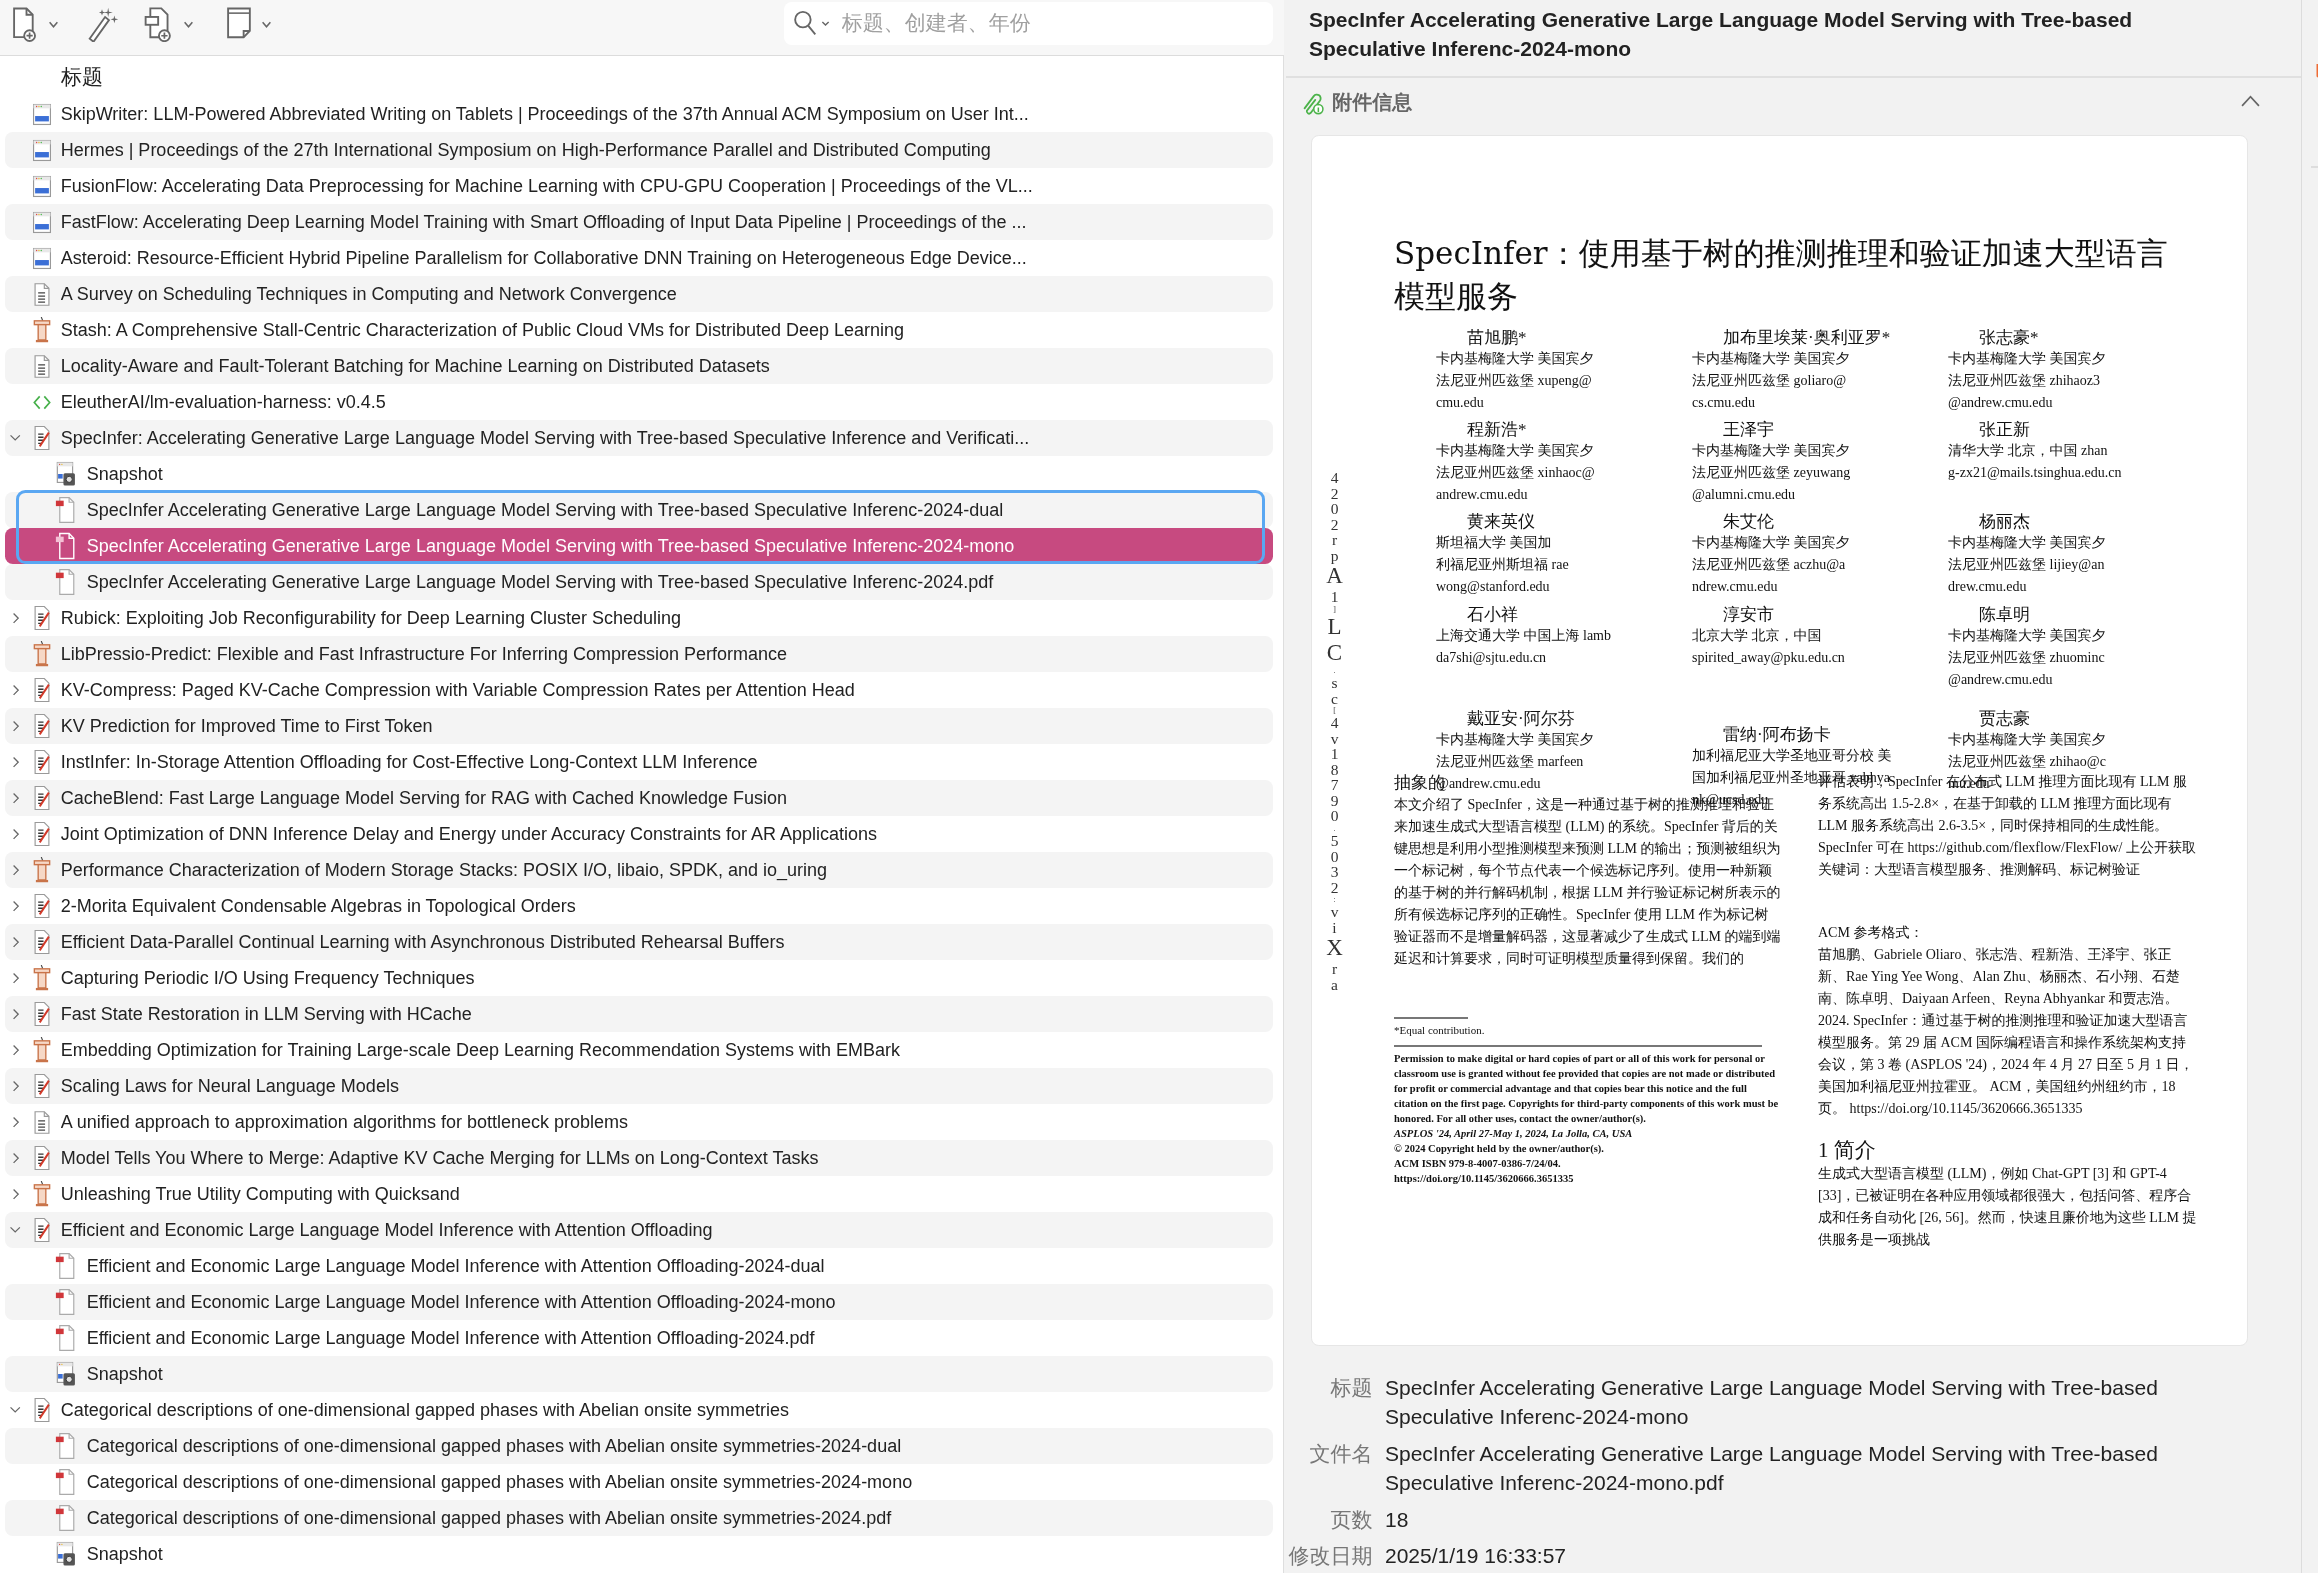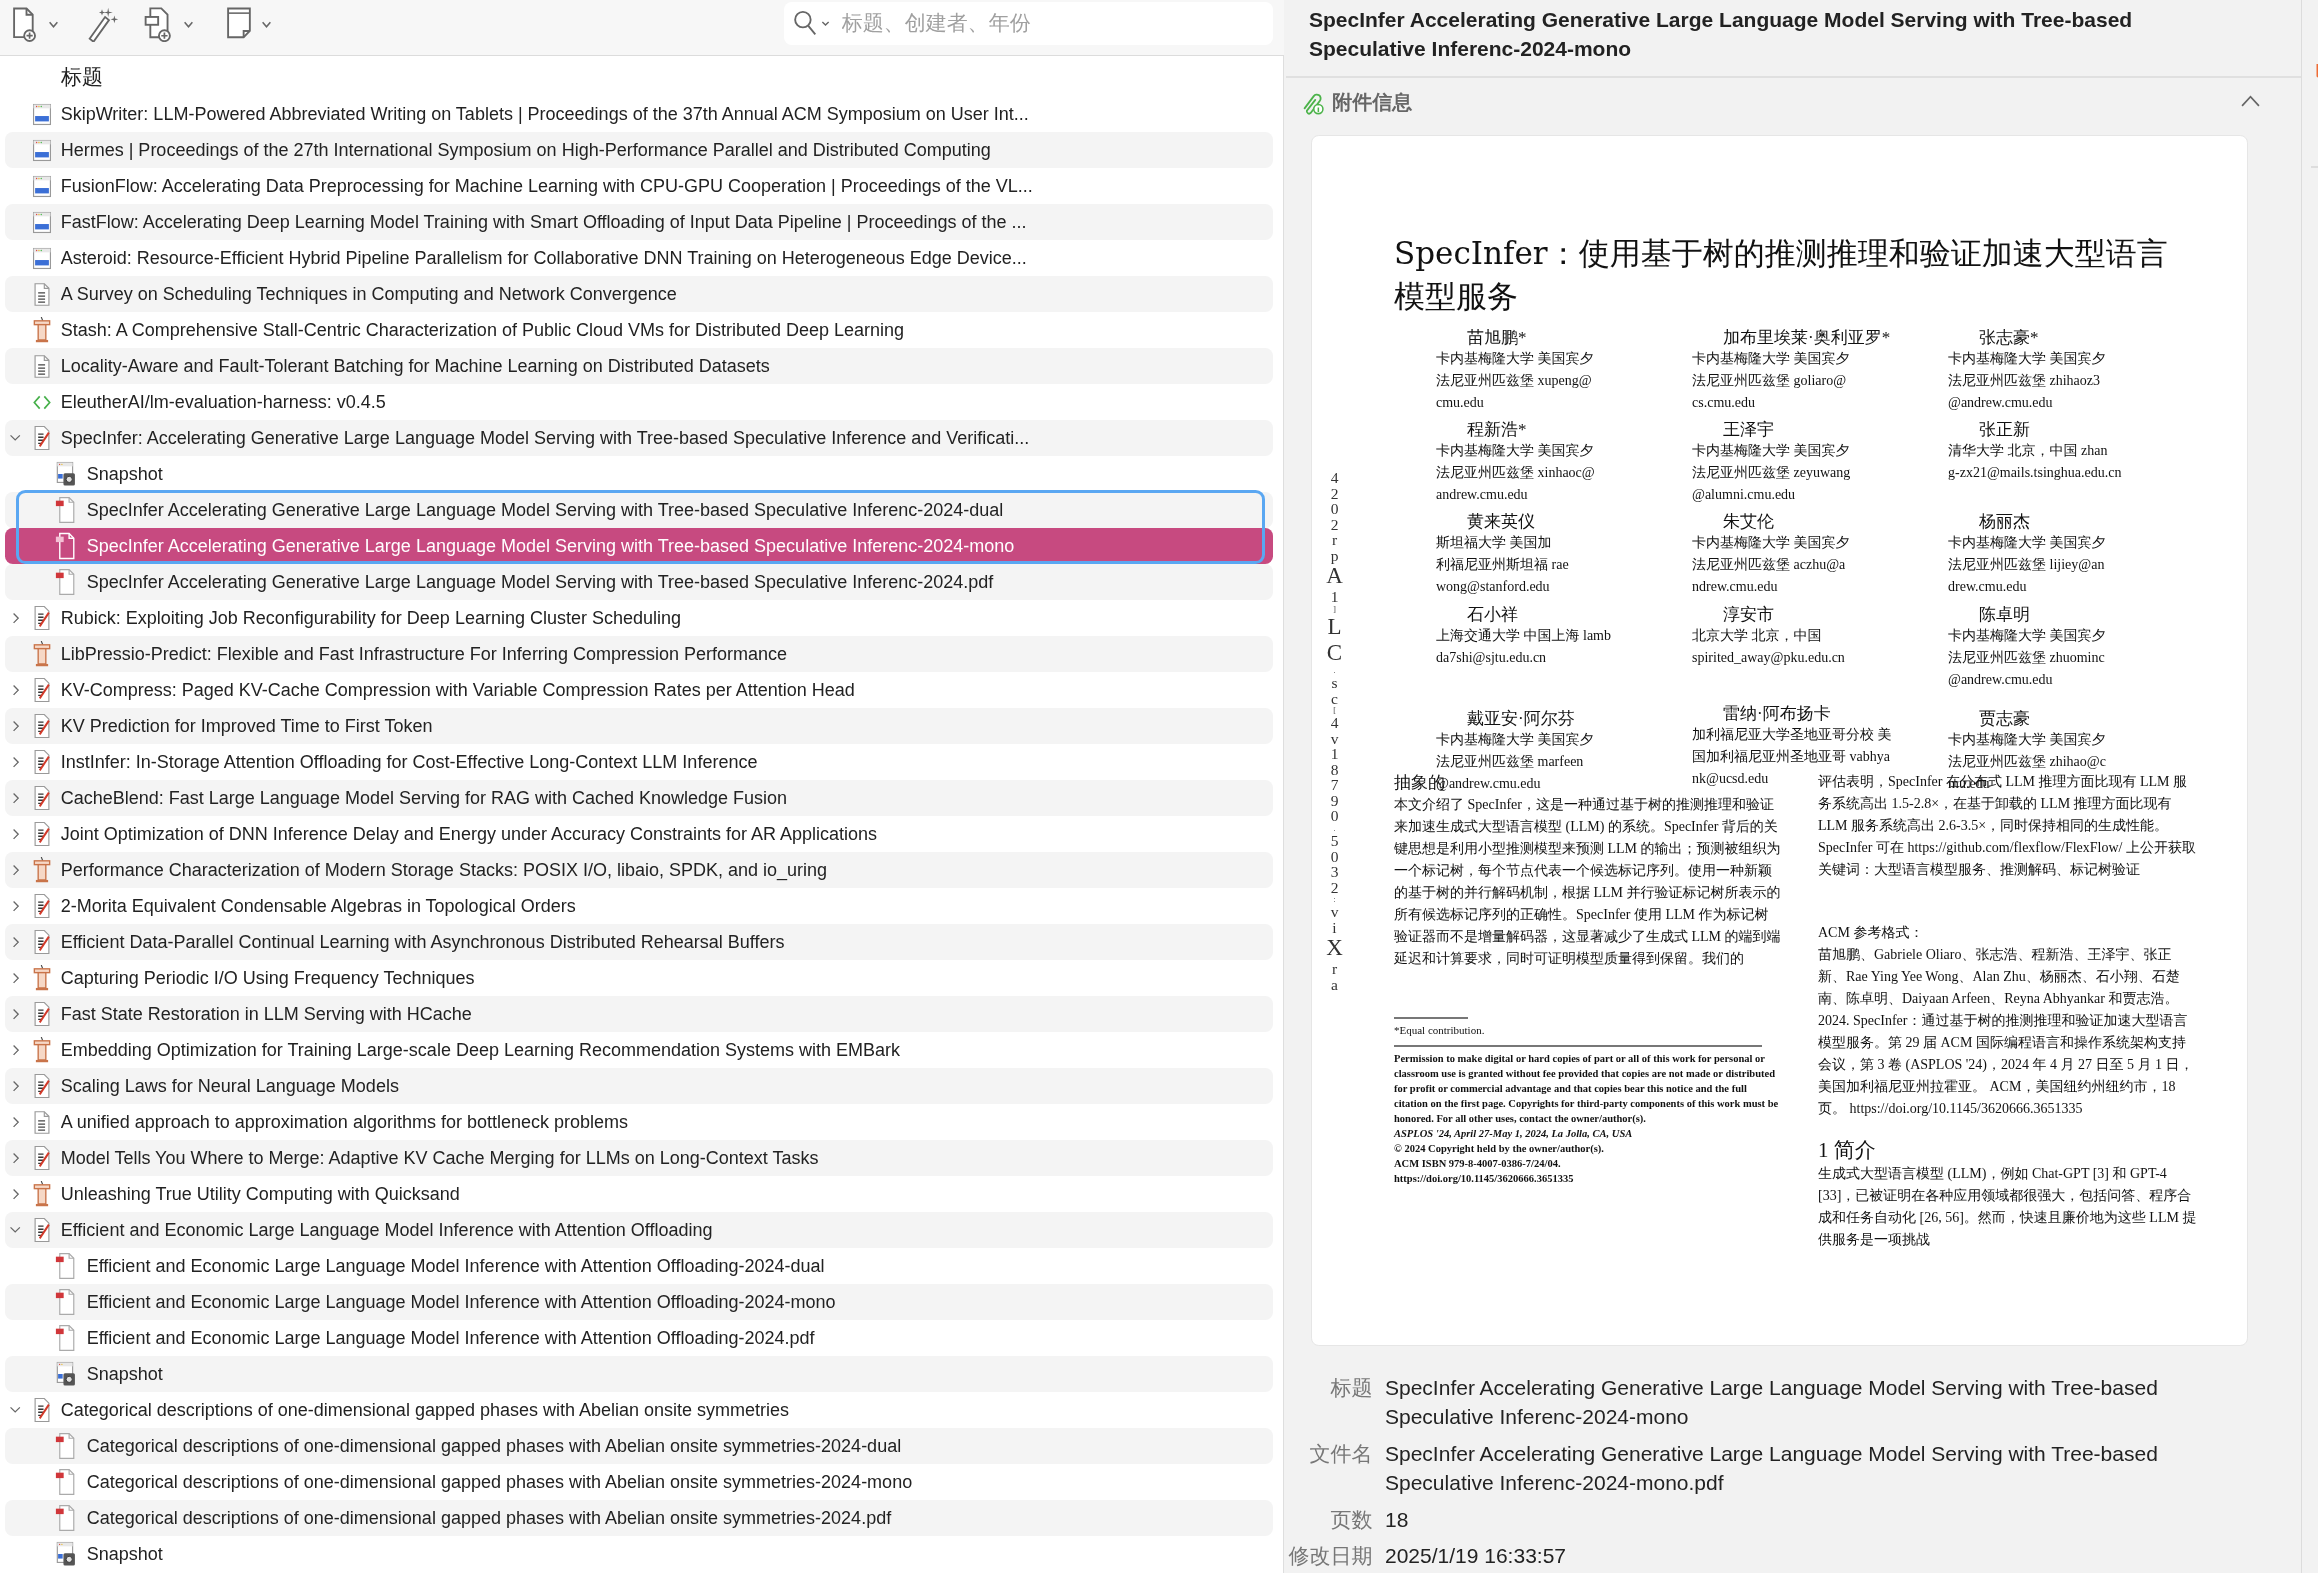--- a/index.html
+++ b/index.html
@@ -796,21 +796,21 @@
           <div>卡内基梅隆大学 美国宾夕</div>
           <div>法尼亚州匹兹堡 zhuominc</div>
           <div>@andrew.cmu.edu</div>
         </div>
         <div class="auth" style="margin-top: 12.4px;">
           <div class="nm">戴亚安·阿尔芬</div>
           <div>卡内基梅隆大学 美国宾夕</div>
           <div>法尼亚州匹兹堡 marfeen</div>
           <div>@andrew.cmu.edu</div>
         </div>
-        <div class="auth" style="margin-top: 7px;">
+        <div class="auth" style="margin-top: 28px;">
           <div class="nm">雷纳·阿布扬卡</div>
           <div>加利福尼亚大学圣地亚哥分校 美</div>
           <div>国加利福尼亚州圣地亚哥 vabhya</div>
           <div>nk@ucsd.edu</div>
         </div>
         <div class="auth" style="margin-top: 12.4px;">
           <div class="nm">贾志豪</div>
           <div>卡内基梅隆大学 美国宾夕</div>
           <div>法尼亚州匹兹堡 zhihao@c</div>
           <div>mu.edu</div>

